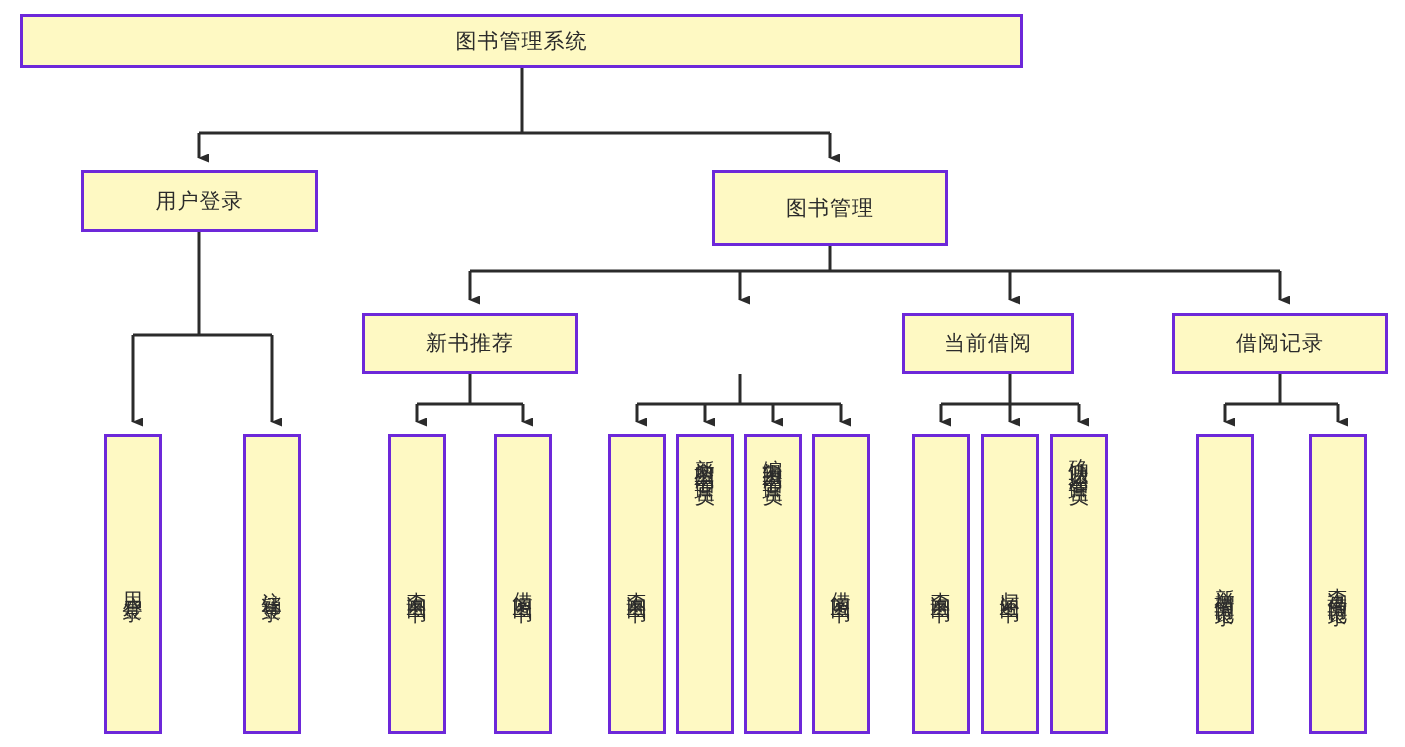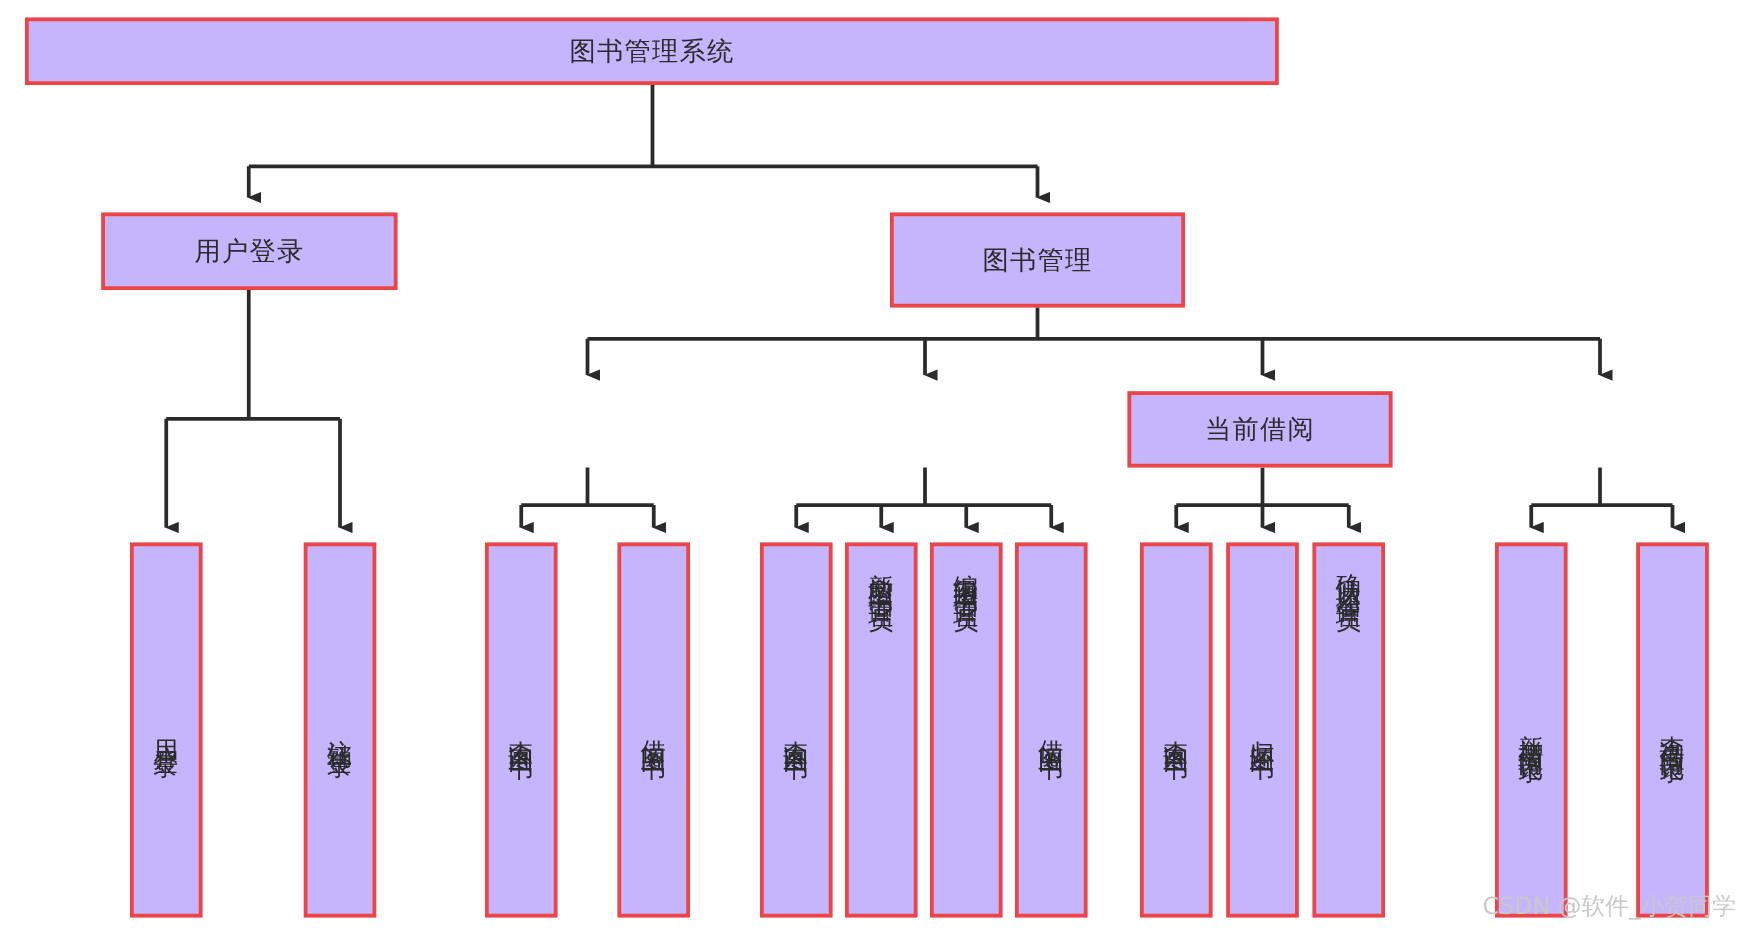--- a/index.html
+++ b/index.html
@@ -21,22 +21,22 @@
   #svg-layer {
     position: absolute;
     left: 0;
     top: 0;
     width: 1405px;
     height: 747px;
   }
   .node {
     position: absolute;
     box-sizing: border-box;
-    border: 3px solid #ef4444;
-    background: #c4b5fd;
+    border: 3px solid #6d28d9;
+    background: #fef9c3;
     display: flex;
     align-items: center;
     justify-content: center;
     z-index: 3;
   }
   .node-label {
     color: #2b2b2b;
     font-size: 21px;
     line-height: 1.15;
     letter-spacing: 1px;
@@ -132,26 +132,32 @@
   </div>
 
   <div class="node" style="left:81px; top:170px; width:237px; height:62px;">
     <span class="node-label">用户登录</span>
   </div>
 
   <div class="node" style="left:712px; top:170px; width:236px; height:76px;">
     <span class="node-label">图书管理</span>
   </div>
 
-
-
-  <div class="node" style="left:902px; top:313px; width:212px; height:61px;">
+  <div class="node" style="left:362px; top:313px; width:216px; height:61px;">
+    <span class="node-label">新书推荐</span>
+  </div>
+
+
+  <div class="node" style="left:902px; top:313px; width:172px; height:61px;">
     <span class="node-label">当前借阅</span>
   </div>
 
+  <div class="node" style="left:1172px; top:313px; width:216px; height:61px;">
+    <span class="node-label">借阅记录</span>
+  </div>
 
   <div class="node leaf tall-center" style="left:104px; top:434px; width:58px; height:300px;">
     <span class="node-label">用户登录</span>
   </div>
   <div class="node leaf tall-center" style="left:243px; top:434px; width:58px; height:300px;">
     <span class="node-label">注销登录</span>
   </div>
 
   <div class="node leaf tall-center" style="left:388px; top:434px; width:58px; height:300px;">
     <span class="node-label">查询图书</span>
@@ -183,15 +189,14 @@
     <span class="node-label">确认归还（管理员）</span>
   </div>
 
   <div class="node leaf tall-center" style="left:1196px; top:434px; width:58px; height:300px;">
     <span class="node-label">新增借阅记录</span>
   </div>
   <div class="node leaf tall-center" style="left:1309px; top:434px; width:58px; height:300px;">
     <span class="node-label">查询借阅记录</span>
   </div>
 
-  <div class="watermark">CSDN @软件_小贺同学</div>
 
 </div>
 
 </body></html>

